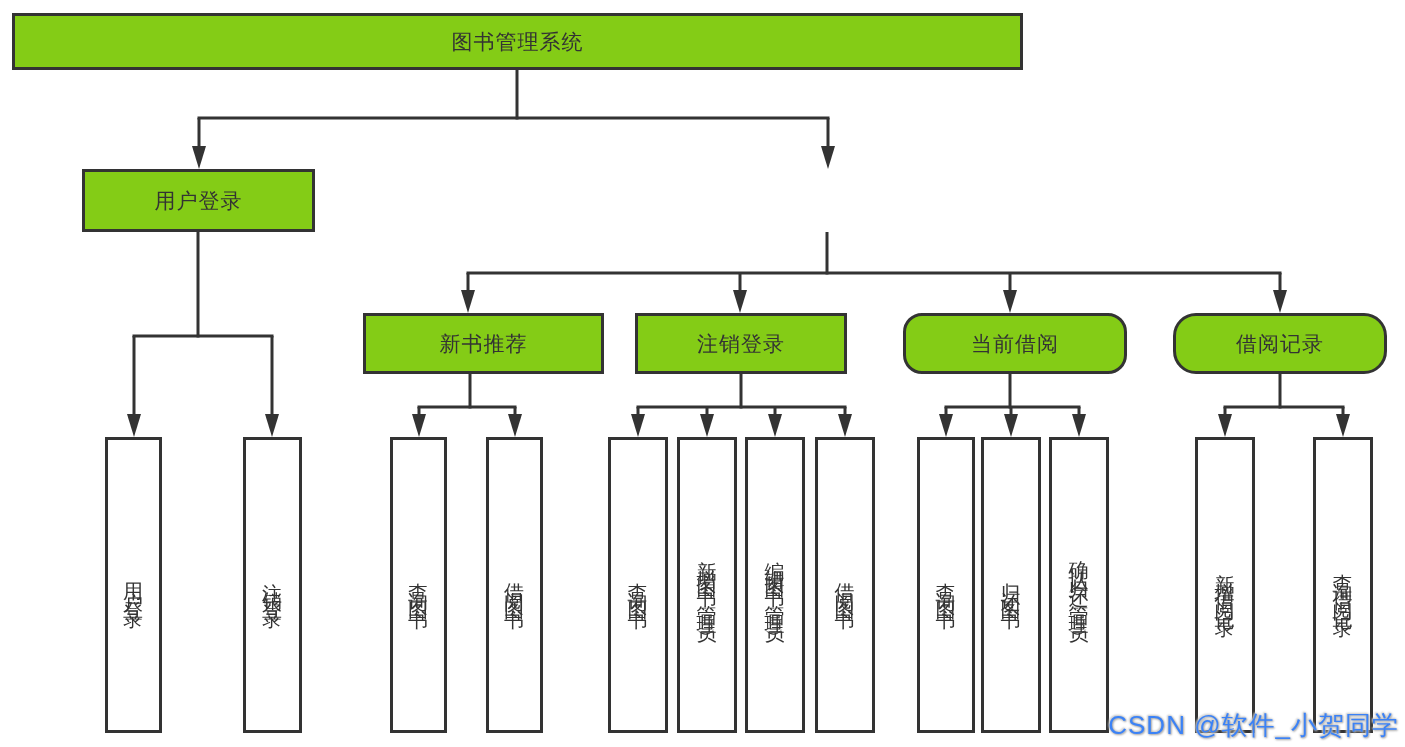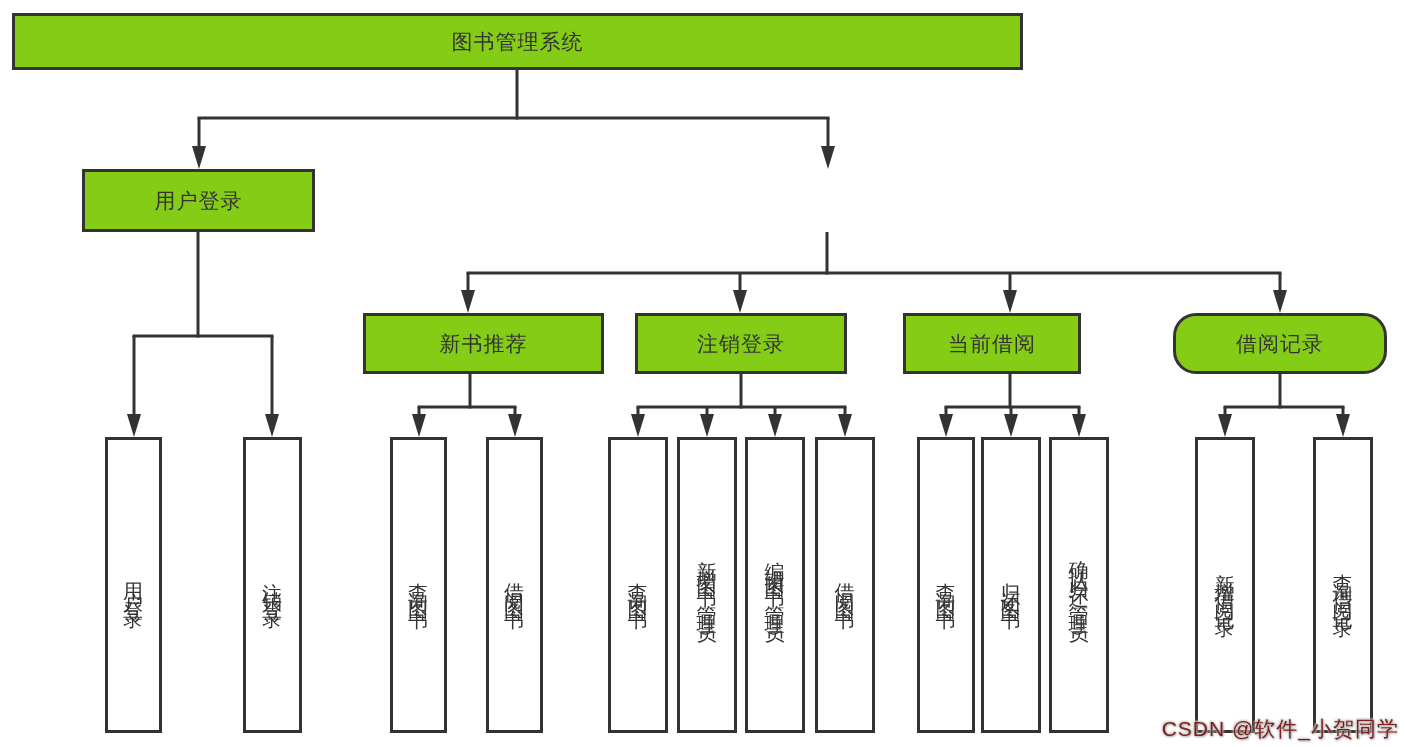--- a/index.html
+++ b/index.html
@@ -52,22 +52,22 @@
   .vbox .vtext {
     writing-mode: vertical-rl;
     letter-spacing: 9px;
     line-height: 1;
     white-space: nowrap;
   }
   .watermark {
     position: absolute;
     right: 6px;
     bottom: 4px;
-    font-size: 21px;
-    color: #7f1d1d;
+    font-size: 26px;
+    color: #3b82f6;
     text-shadow: 1px 1px 2px #aaaaaa, -1px -1px 2px #cccccc, 0 0 3px #bbbbbb;
     letter-spacing: 1px;
     z-index: 5;
     white-space: nowrap;
   }
 </style>
 </head>
 <body>
 
 <div class="stage">
@@ -146,21 +146,21 @@
   <div class="hbox" style="left:82px; top:169px; width:233px; height:63px;">
     <span>用户登录</span>
   </div>
 
   <div class="hbox" style="left:363px; top:313px; width:241px; height:61px;">
     <span>新书推荐</span>
   </div>
   <div class="hbox" style="left:635px; top:313px; width:212px; height:61px;">
     <span>注销登录</span>
   </div>
-  <div class="hbox" style="left:903px; top:313px; width:178px; height:61px;">
+  <div class="hbox" style="left:903px; top:313px; width:224px; height:61px;border-radius:19px;">
     <span>当前借阅</span>
   </div>
   <div class="hbox" style="left:1173px; top:313px; width:214px; height:61px;border-radius:23px;">
     <span>借阅记录</span>
   </div>
 
   <div class="vbox" style="left:105px; width:57px;">
     <span class="vtext">用户登录</span>
   </div>
   <div class="vbox" style="left:243px; width:59px;">

